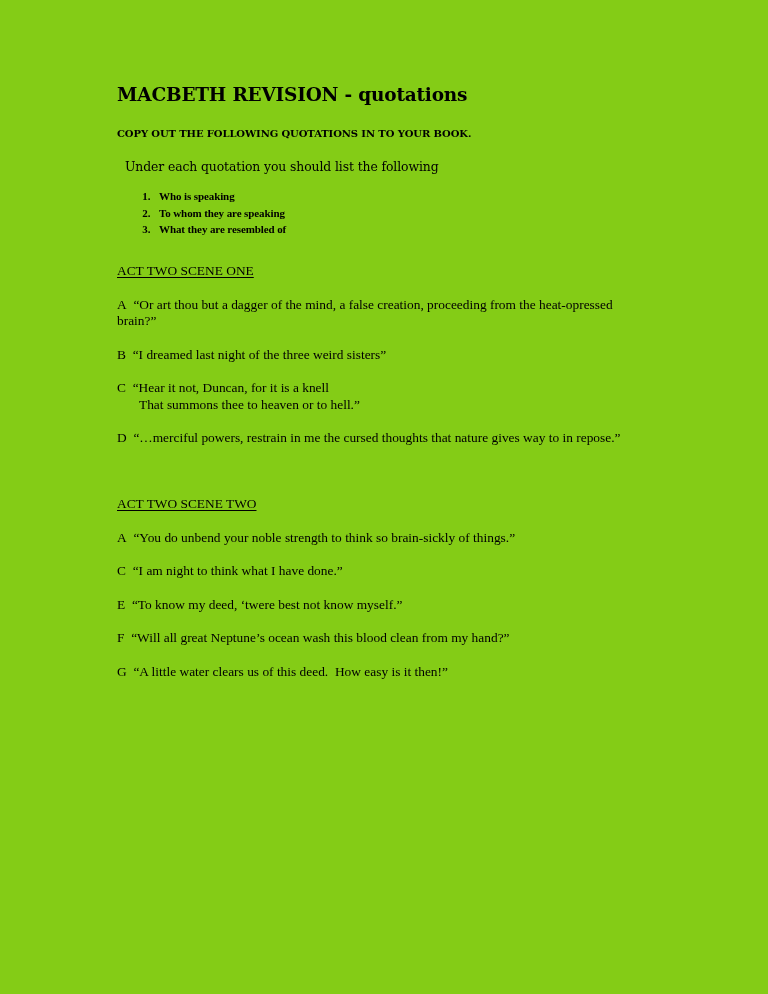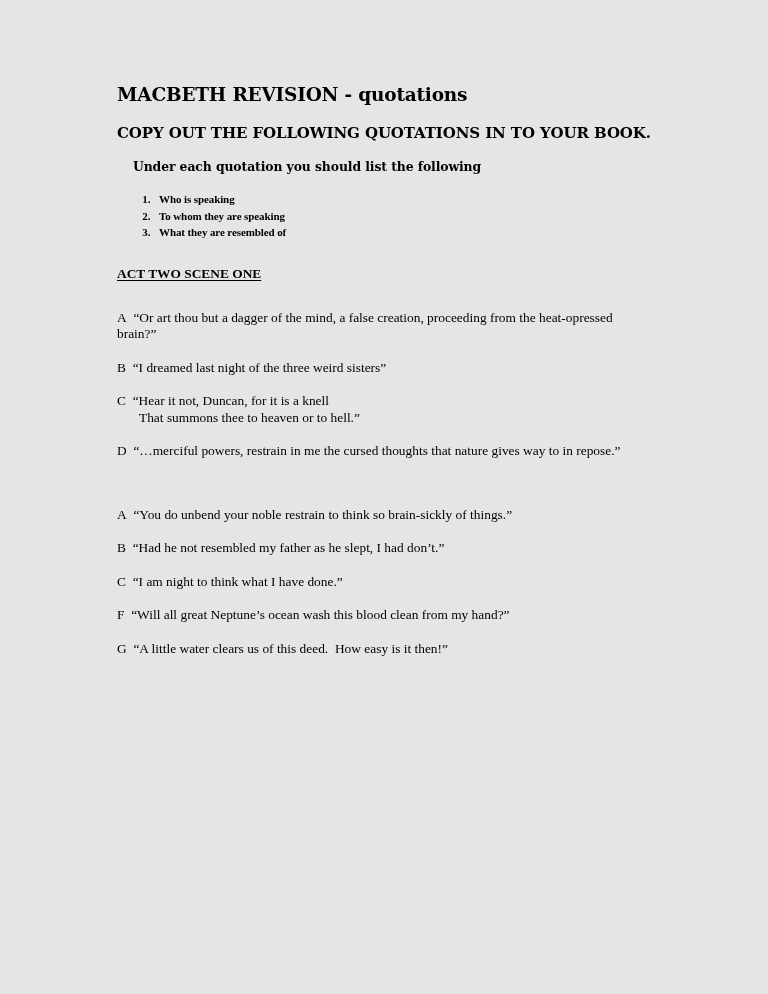--- a/index.html
+++ b/index.html
@@ -16,21 +16,21 @@
     font-family: "Liberation Serif", "DejaVu Serif", serif;
     color: #000000;
     -webkit-font-smoothing: antialiased;
   }
   .page {
     position: absolute;
     left: 0;
     top: 0;
     width: 768px;
     height: 994px;
-    background: #e5e5e5;
+    background: #84cc16;
   }
   .content {
     position: absolute;
     left: 117px;
     top: 84px;
     width: 536px;
   }
 
   
   .doc-title {
@@ -38,54 +38,54 @@
     font-weight: bold;
     font-size: 18.5px;
     line-height: 22px;
     letter-spacing: -0.2px;
     margin: 0 0 20px 0;
     white-space: nowrap;
   }
   .copy-instruction {
     font-family: "DejaVu Serif", "Liberation Serif", serif;
     font-weight: bold;
-    font-size: 15px;
+    font-size: 10px;
     line-height: 15px;
     letter-spacing: -0.1px;
     margin: 0 0 18px 0;
     white-space: nowrap;
   }
   .list-intro {
     font-family: "DejaVu Serif", "Liberation Serif", serif;
-    font-weight: bold;
+    font-weight: normal;
     font-size: 12.4px;
     line-height: 16px;
     letter-spacing: -0.1px;
-    margin: 16px;
+    margin: 8px;
     white-space: nowrap;
   }
   ol.req-list {
     font-family: Liberation Serif, serif;
     font-weight: bold;
     font-size: 11px;
     line-height: 16.5px;
     letter-spacing: -0.1px;
     margin: 13px 0 0 0;
     padding: 0 0 0 36px;
     list-style-position: outside;
   }
   ol.req-list li {
     padding-left: 6px;
     margin: 0;
   }
 
   
   .act-heading {
     font-family: "Liberation Serif", "DejaVu Serif", serif;
-    font-weight: bold;
+    font-weight: normal;
     font-size: 13.4px;
     line-height: 16px;
     text-decoration: underline;
     text-underline-offset: 2px;
     margin: 0;
     display: inline-block;
     text-align: right;
   }
   .act-block-1 { margin-top: 23px; }
   .act-block-2 { margin-top: 47px; }
@@ -94,21 +94,21 @@
   .quote {
     font-family: "Liberation Serif", "DejaVu Serif", serif;
     font-weight: normal;
     font-size: 13.4px;
     line-height: 16.5px;
     margin: 0;
     padding: 0;
     text-align: left;
     white-space: pre-wrap;
   }
-  .quote-gap-1 { margin-top: 28px; }
+  .quote-gap-1 { margin-top: 18px; }
   .quote-gap   { margin-top: 17px; }
   .quote-line-2 {
     display: block;
     padding-left: 22px;
   }
   .qlabel {
     display: inline;
   }
   .qspace { display: inline; }
 </style>
@@ -139,28 +139,31 @@
 
       <p class="quote quote-gap"><span class="qlabel">B</span><span class="qspace">&nbsp; </span><span>“I dreamed last night of the three weird sisters”</span></p>
 
       <p class="quote quote-gap"><span class="qlabel">C</span><span class="qspace">&nbsp; </span><span>“Hear it not, Duncan, for it is a knell</span><span class="quote-line-2">That summons thee to heaven or to hell.”</span></p>
 
       <p class="quote quote-gap"><span class="qlabel">D</span><span class="qspace">&nbsp; </span><span>“…merciful powers, restrain in me the cursed thoughts that nature gives way to in repose.”</span></p>
 
     </div>
 
     <div class="act-block-2">
+      <div>
+        <span class="act-heading">ACT TWO SCENE TWO</span>
+      </div>
 
-      <p class="quote quote-gap-1"><span class="qlabel">A</span><span class="qspace">&nbsp; </span><span>“You do unbend your noble restrain to think so brain-sickly of things.”</span></p>
+      <p class="quote quote-gap-1"><span class="qlabel">A</span><span class="qspace">&nbsp; </span><span>“You do unbend your noble strength to think so brain-sickly of things.”</span></p>
 
-      <p class="quote quote-gap"><span class="qlabel">B</span><span class="qspace">&nbsp; </span><span>“Had he not resembled my father as he slept, I had don’t.”</span></p>
 
       <p class="quote quote-gap"><span class="qlabel">C</span><span class="qspace">&nbsp; </span><span>“I am night to think what I have done.”</span></p>
 
 
+      <p class="quote quote-gap"><span class="qlabel">E</span><span class="qspace">&nbsp; </span><span>“To know my deed, ‘twere best not know myself.”</span></p>
 
       <p class="quote quote-gap"><span class="qlabel">F</span><span class="qspace">&nbsp; </span><span>“Will all great Neptune’s ocean wash this blood clean from my hand?”</span></p>
 
       <p class="quote quote-gap"><span class="qlabel">G</span><span class="qspace">&nbsp; </span><span>“A little water clears us of this deed.  How easy is it then!”</span></p>
     </div>
 
   </div>
 </div>
 
 </body></html>

